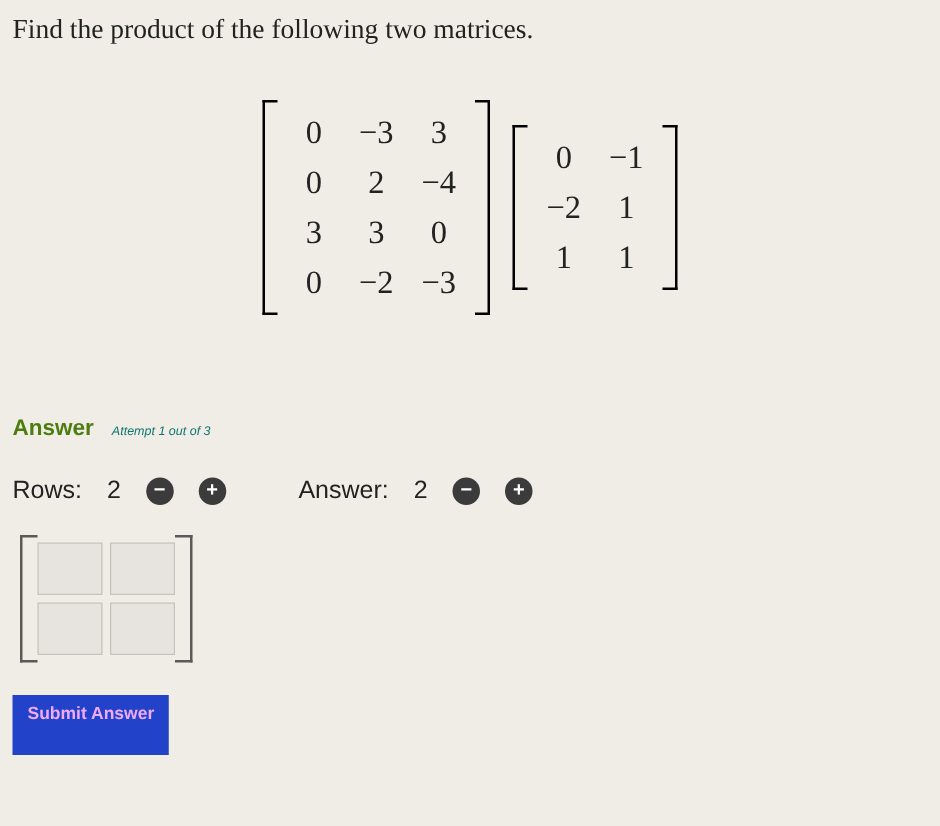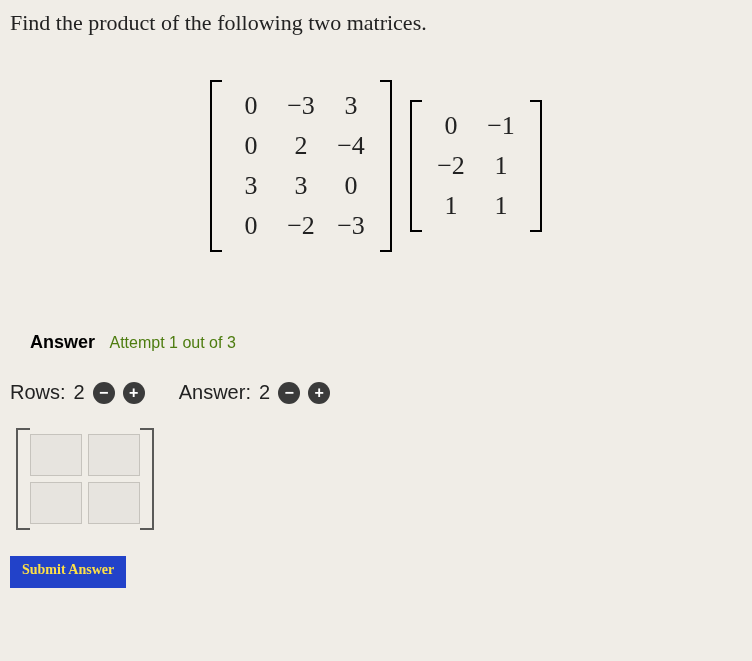--- a/index.html
+++ b/index.html
@@ -30,28 +30,28 @@
   border-bottom: 2px solid #000;
 }
 .matrix::before { left: 0; border-left: 2px solid #000; }
 .matrix::after { right: 0; border-right: 2px solid #000; }
 .mrow { display: flex; }
 .mcell { width: 50px; text-align: center; line-height: 40px; }
 .answer-bar {
   font-family: Arial, Helvetica, sans-serif;
   margin-bottom: 28px;
 }
-.answer-bar .ans-label { font-weight: bold; font-size: 18px; color: #000000; margin-left: 20px; }
-.answer-bar .attempt { color: #4d7c0f; font-size: 16px; margin-left: 10px; }
+.answer-bar .ans-label { font-weight: bold; font-size: 18px; color: #4d7c0f; }
+.answer-bar .attempt { color: #0f766e; font-size: 10px; margin-left: 10px; font-style: italic; }
 .rc-controls {
   font-family: Arial, Helvetica, sans-serif;
   font-size: 20px;
   display: flex;
   align-items: center;
-  gap: 8px;
+  gap: 20px;
   margin-bottom: 24px;
 }
 .spacer { width: 18px; }
 .iconbtn {
   width: 22px; height: 22px;
   border-radius: 50%;
   background: #3b3b3b;
   color: #fff;
   display: inline-flex;
   align-items: center;
@@ -81,25 +81,25 @@
 .amrow { display: flex; gap: 6px; margin-bottom: 6px; }
 .amrow:last-child { margin-bottom: 0; }
 .amcell {
   width: 52px; height: 42px;
   background: #e7e4df;
   border: 1px solid #c6c3bd;
 }
 .submit-wrap { margin-top: 26px; }
 .submit-btn {
   background: #2242c9;
-  color: #fde047;
-  font-family: Liberation Serif, serif;
+  color: #f0abfc;
+  font-family: Liberation Sans, sans-serif;
   font-weight: bold;
   font-size: 14px;
-  padding: 6px 12px 10px;
+  padding: 6px 12px 26px;
   border: none;
   display: inline-block;
   cursor: pointer;
   filter: blur(0.6px);
 }
 </style>
 </head>
 <body>
 
 

